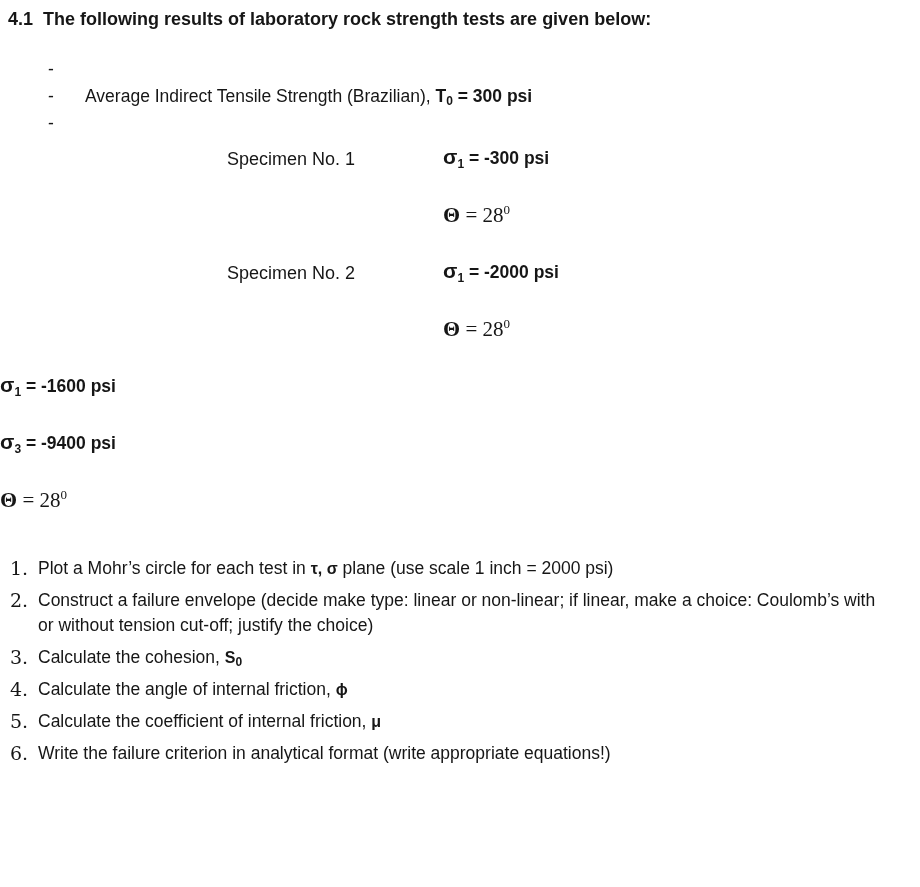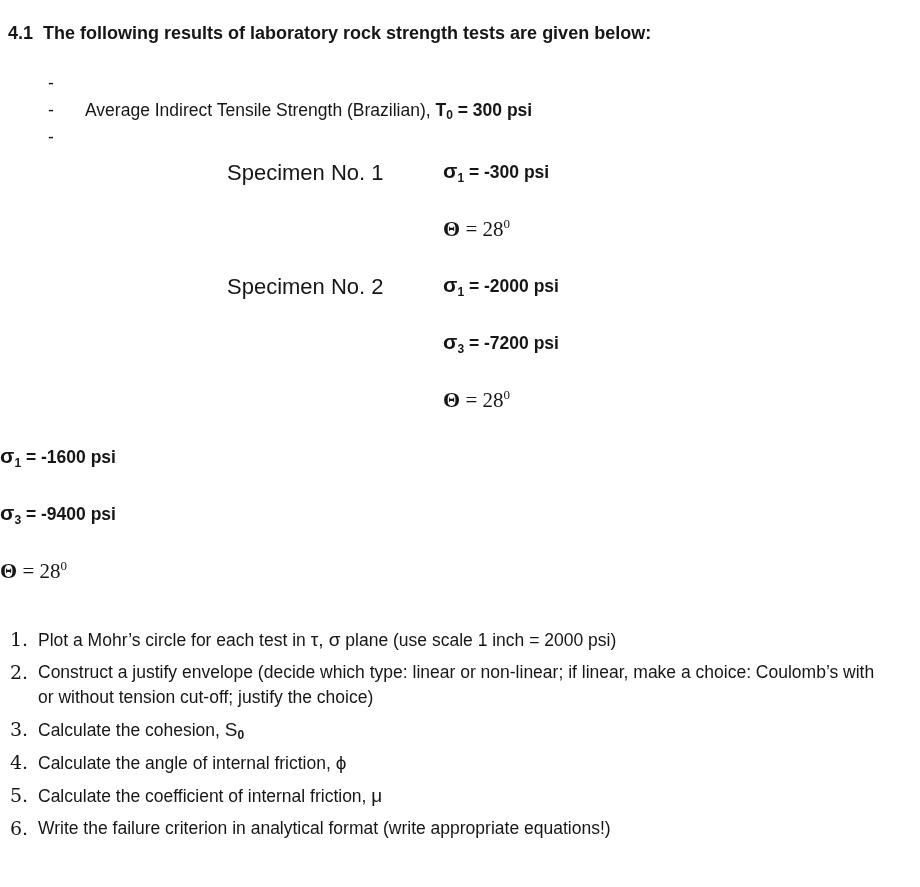--- a/index.html
+++ b/index.html
@@ -10,21 +10,21 @@
     height: 887px;
     overflow: hidden;
     font-family: "Liberation Sans", sans-serif;
     color: #161616;
   }
   .page {
     position: relative;
     width: 920px;
     height: 887px;
     box-sizing: border-box;
-    padding-top: 21px;
+    padding-top: 7px;
   }
 
   
   .heading {
     margin: 0 0 0 8px;
     font-size: 18px;
     font-weight: 700;
     line-height: 24px;
   }
   .heading .hnum { margin-right: 10px; }
@@ -56,21 +56,21 @@
   
   .specimens { margin-top: 8px; }
   .spec-block {
     display: flex;
     align-items: flex-start;
   }
   .spec-label {
     margin-left: 227px;
     width: 216px;
     flex-shrink: 0;
-    font-size: 22px;
+    font-size: 18px;
     line-height: 24px;
     padding-top: 2px;
   }
   .spec-lines { }
   .spec-line {
     height: 57px;
   }
   .sigma-line {
     font-weight: 700;
     font-size: 17.5px;
@@ -112,22 +112,22 @@
   .tasks .num {
     font-family: "DejaVu Serif", serif;
     font-size: 19px;
     padding-left: 10px;
     width: 38px;
     flex-shrink: 0;
     box-sizing: border-box;
   }
   .tasks .ttext { width: 838px; }
   .tasks .sym {
-    font-weight: 400;
-    font-size: 19px;
+    font-weight: 700;
+    font-size: 16px;
   }
   .tasks sub {
     font-weight: 700;
     font-size: 12px;
     line-height: 0;
     vertical-align: -3px;
   }
 </style>
 </head>
 <body>
@@ -156,21 +156,20 @@
       <div class="spec-lines">
         <div class="spec-line sigma-line"><span class="sigma-glyph">σ</span><sub>1</sub><span> = -300 psi</span></div>
         <div class="spec-line theta-line"><span class="theta-glyph">Θ</span><span> = 28</span><sup>0</sup></div>
       </div>
     </div>
 
     <div class="spec-block">
       <div class="spec-label">Specimen No. 2</div>
       <div class="spec-lines">
         <div class="spec-line sigma-line"><span class="sigma-glyph">σ</span><sub>1</sub><span> = -2000 psi</span></div>
-        <div class="spec-line sigma-line"><span class="sigma-glyph">σ</span><sub>3</sub><span> = -7200 psi</span></div>
         <div class="spec-line theta-line"><span class="theta-glyph">Θ</span><span> = 28</span><sup>0</sup></div>
       </div>
     </div>
 
     <div class="spec-block">
       <div class="spec-lines">
         <div class="spec-line sigma-line"><span class="sigma-glyph">σ</span><sub>1</sub><span> = -1600 psi</span></div>
         <div class="spec-line sigma-line"><span class="sigma-glyph">σ</span><sub>3</sub><span> = -9400 psi</span></div>
         <div class="spec-line theta-line"><span class="theta-glyph">Θ</span><span> = 28</span><sup>0</sup></div>
       </div>
@@ -178,21 +177,21 @@
 
   </div>
 
   <ol class="tasks">
     <li>
       <span class="num">1.</span>
       <span class="ttext"><span>Plot a Mohr’s circle for each test in </span><span class="sym">τ, σ</span><span> plane (use scale 1 inch = 2000 psi)</span></span>
     </li>
     <li>
       <span class="num">2.</span>
-      <span class="ttext"><span>Construct a justify envelope (decide which type: linear or non-linear; if linear, make a choice: Coulomb’s with or without tension cut-off; justify the choice)</span></span>
+      <span class="ttext"><span>Construct a failure envelope (decide make type: linear or non-linear; if linear, make a choice: Coulomb’s with or without tension cut-off; justify the choice)</span></span>
     </li>
     <li>
       <span class="num">3.</span>
       <span class="ttext"><span>Calculate the cohesion, </span><span class="sym">S</span><sub>0</sub></span>
     </li>
     <li>
       <span class="num">4.</span>
       <span class="ttext"><span>Calculate the angle of internal friction, </span><span class="sym">ϕ</span></span>
     </li>
     <li>

